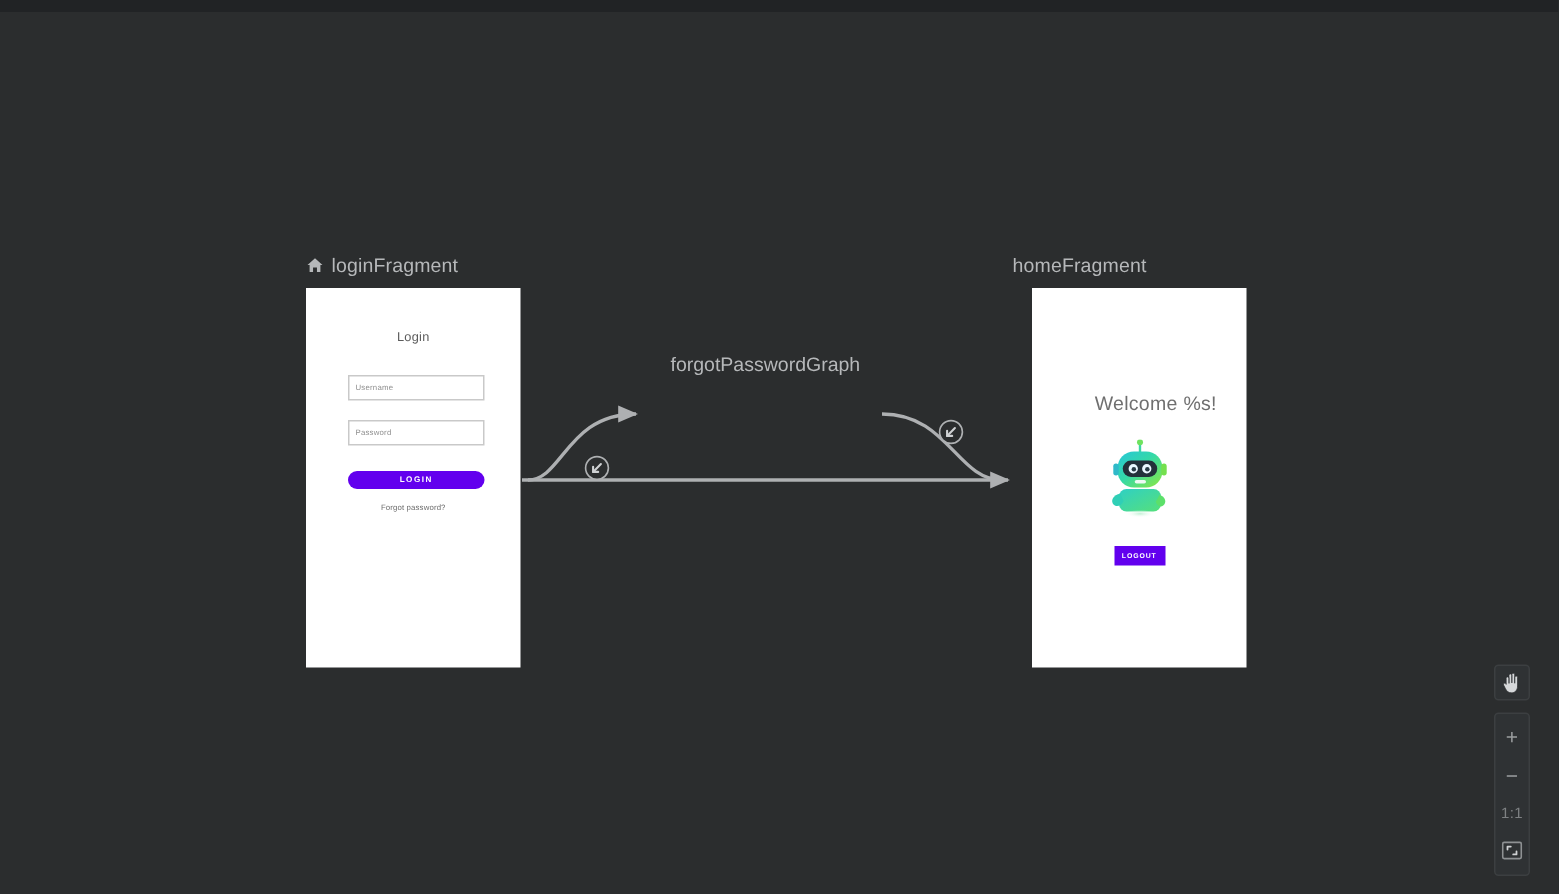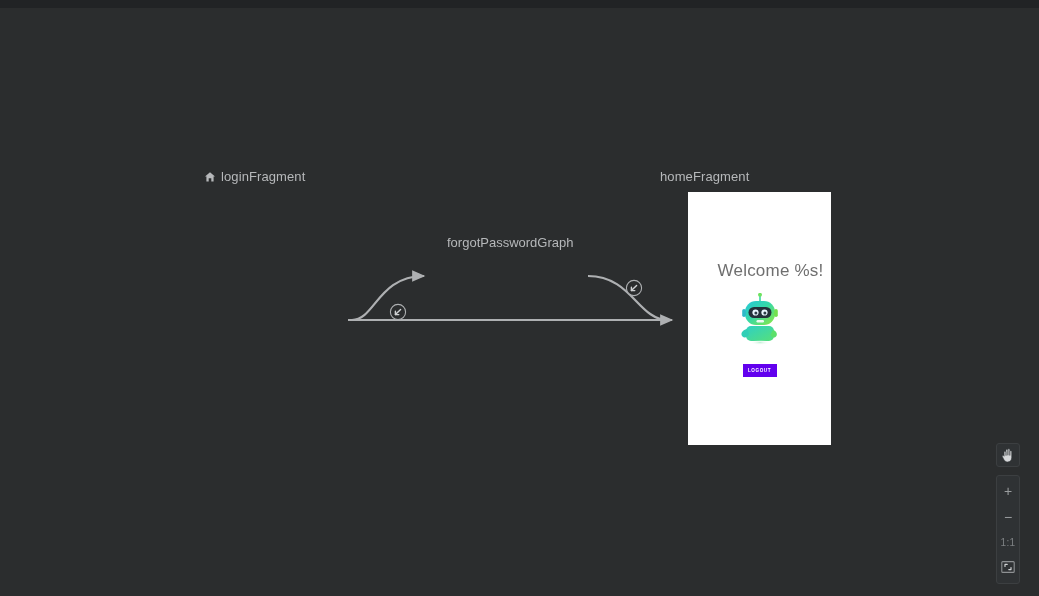--- a/index.html
+++ b/index.html
@@ -106,21 +106,21 @@
     color: #6b6b6b;
     letter-spacing: .1px;
   }
 
   
   .welcome {
     position: absolute;
     left: 0; right: 0;
     top: 69px;
     text-align: center;
-    font-size: 17px;
+    font-size: 13px;
     color: #6f6f6f;
     letter-spacing: .2px;
     margin-left: 22px;
   }
   .robot-wrap {
     position: absolute;
     left: 0; right: 0;
     top: 101px;
     display: flex;
     justify-content: center;
@@ -250,25 +250,36 @@
       <path d="M6.4,8.2 L6.4,11.6 L9.8,11.6" fill="none" stroke="#cfd1d3" stroke-width="1.4" stroke-linecap="round" stroke-linejoin="round"></path>
     </svg>
 
     <div class="dest-label" style="left:204px; top:161px;">
       <svg class="home-icon" width="12" height="12" viewBox="0 0 12 12">
         <path d="M6,1.2 L11,5.6 L9.6,5.6 L9.6,10.4 L7.3,10.4 L7.3,7.3 L4.7,7.3 L4.7,10.4 L2.4,10.4 L2.4,5.6 L1,5.6 Z" fill="#b6b8ba"></path>
       </svg>
       <span>loginFragment</span>
     </div>
 
+    <div class="fragment" style="left:204px; top:184px; width:143px; height:253px;">
+      <div class="login-title">Login</div>
+
+      <div class="text-field tf-user">Username</div>
+
+      <div class="text-field tf-pass">Password</div>
+
+      <div class="login-btn">LOGIN</div>
+
+      <div class="forgot-link">Forgot password?</div>
+    </div>
 
     <div class="nested-label" style="left:447px; top:227px;text-align:center;">forgotPasswordGraph</div>
 
 
-    <div class="dest-label" style="left:660px; top:161px;">
+    <div class="dest-label" style="left:675px; top:161px;">
       <span>homeFragment</span>
     </div>
 
     <div class="fragment" style="left:688px; top:184px; width:143px; height:253px;">
       <div class="welcome">Welcome %s!</div>
 
       <div class="robot-wrap">
         <svg width="48" height="52" viewBox="0 0 48 52">
           <defs>
             <linearGradient id="botGrad" x1="0" y1="0" x2="1" y2="1">

